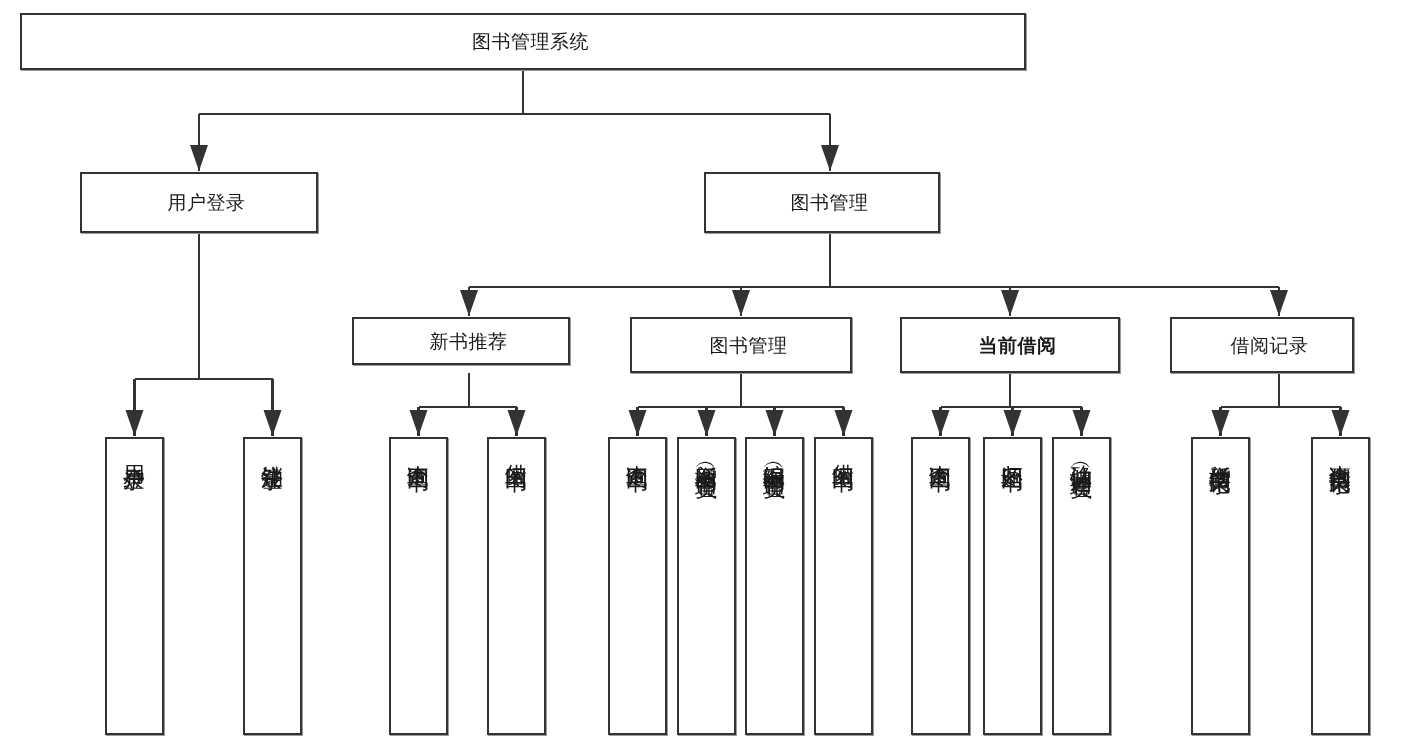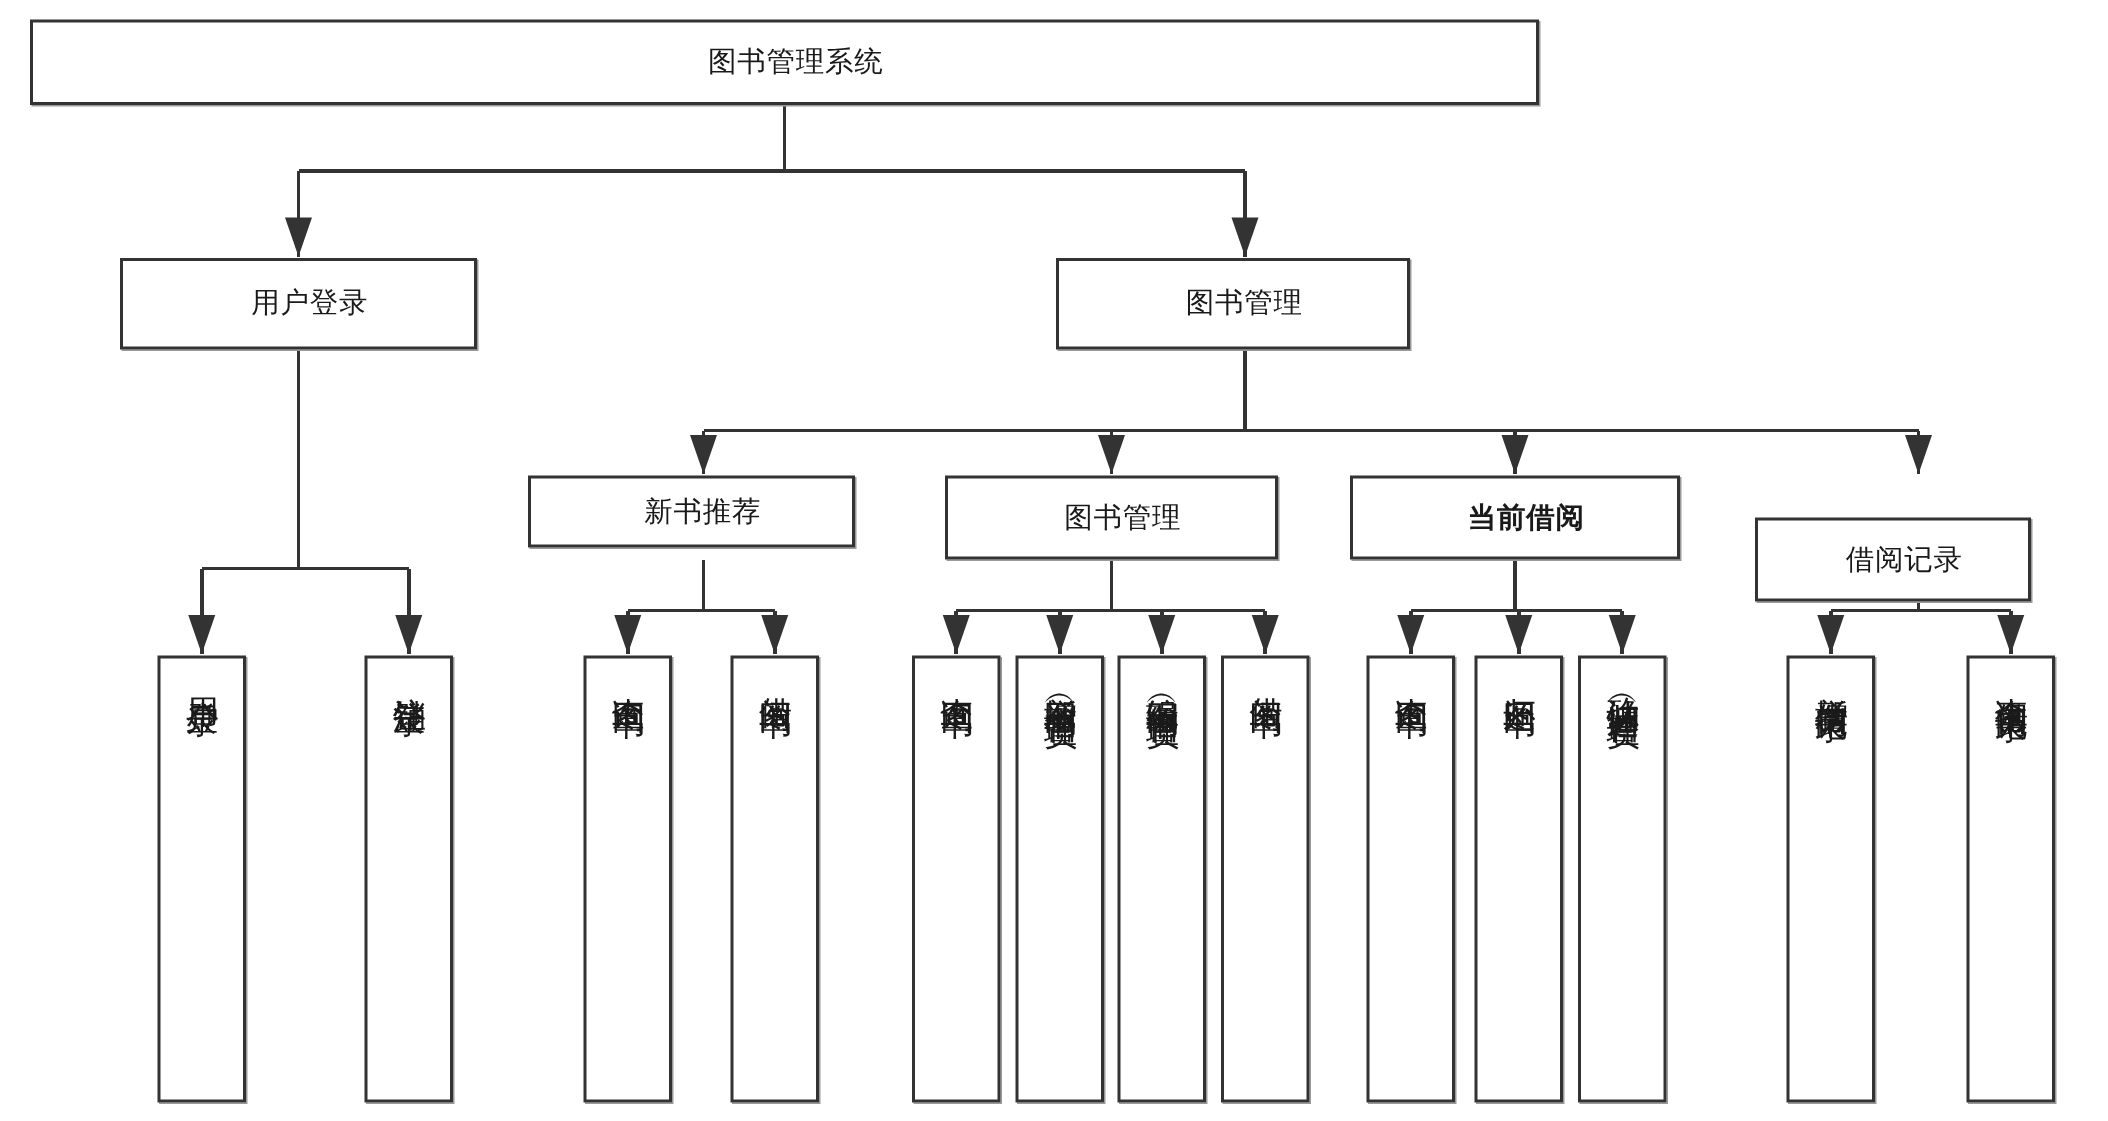--- a/index.html
+++ b/index.html
@@ -135,21 +135,21 @@
       </div>
       <div class="node node-h" style="left: 352px; top: 317px; width: 218px; height: 48px;">
         <span>新书推荐</span>
       </div>
       <div class="node node-h" style="left: 630px; top: 317px; width: 222px; height: 56px;">
         <span>图书管理</span>
       </div>
       <div class="node node-h" style="left: 900px; top: 317px; width: 220px; height: 56px; font-weight: bold;">
         <span>当前借阅</span>
       </div>
-      <div class="node node-h" style="left: 1170px; top: 317px; width: 184px; height: 56px; margin-top: 28px;">
+      <div class="node node-h" style="left: 1170px; top: 317px; width: 184px; height: 56px;">
         <span>借阅记录</span>
       </div>
       <div class="node node-v" style="left: 105px; top: 437px; width: 59px; height: 298px;">
         <span class="vtext">用户登录</span>
       </div>
       <div class="node node-v" style="left: 243px; top: 437px; width: 59px; height: 298px;">
         <span class="vtext">注销登录</span>
       </div>
       <div class="node node-v" style="left: 389px; top: 437px; width: 59px; height: 298px;">
         <span class="vtext">查询图书</span>

